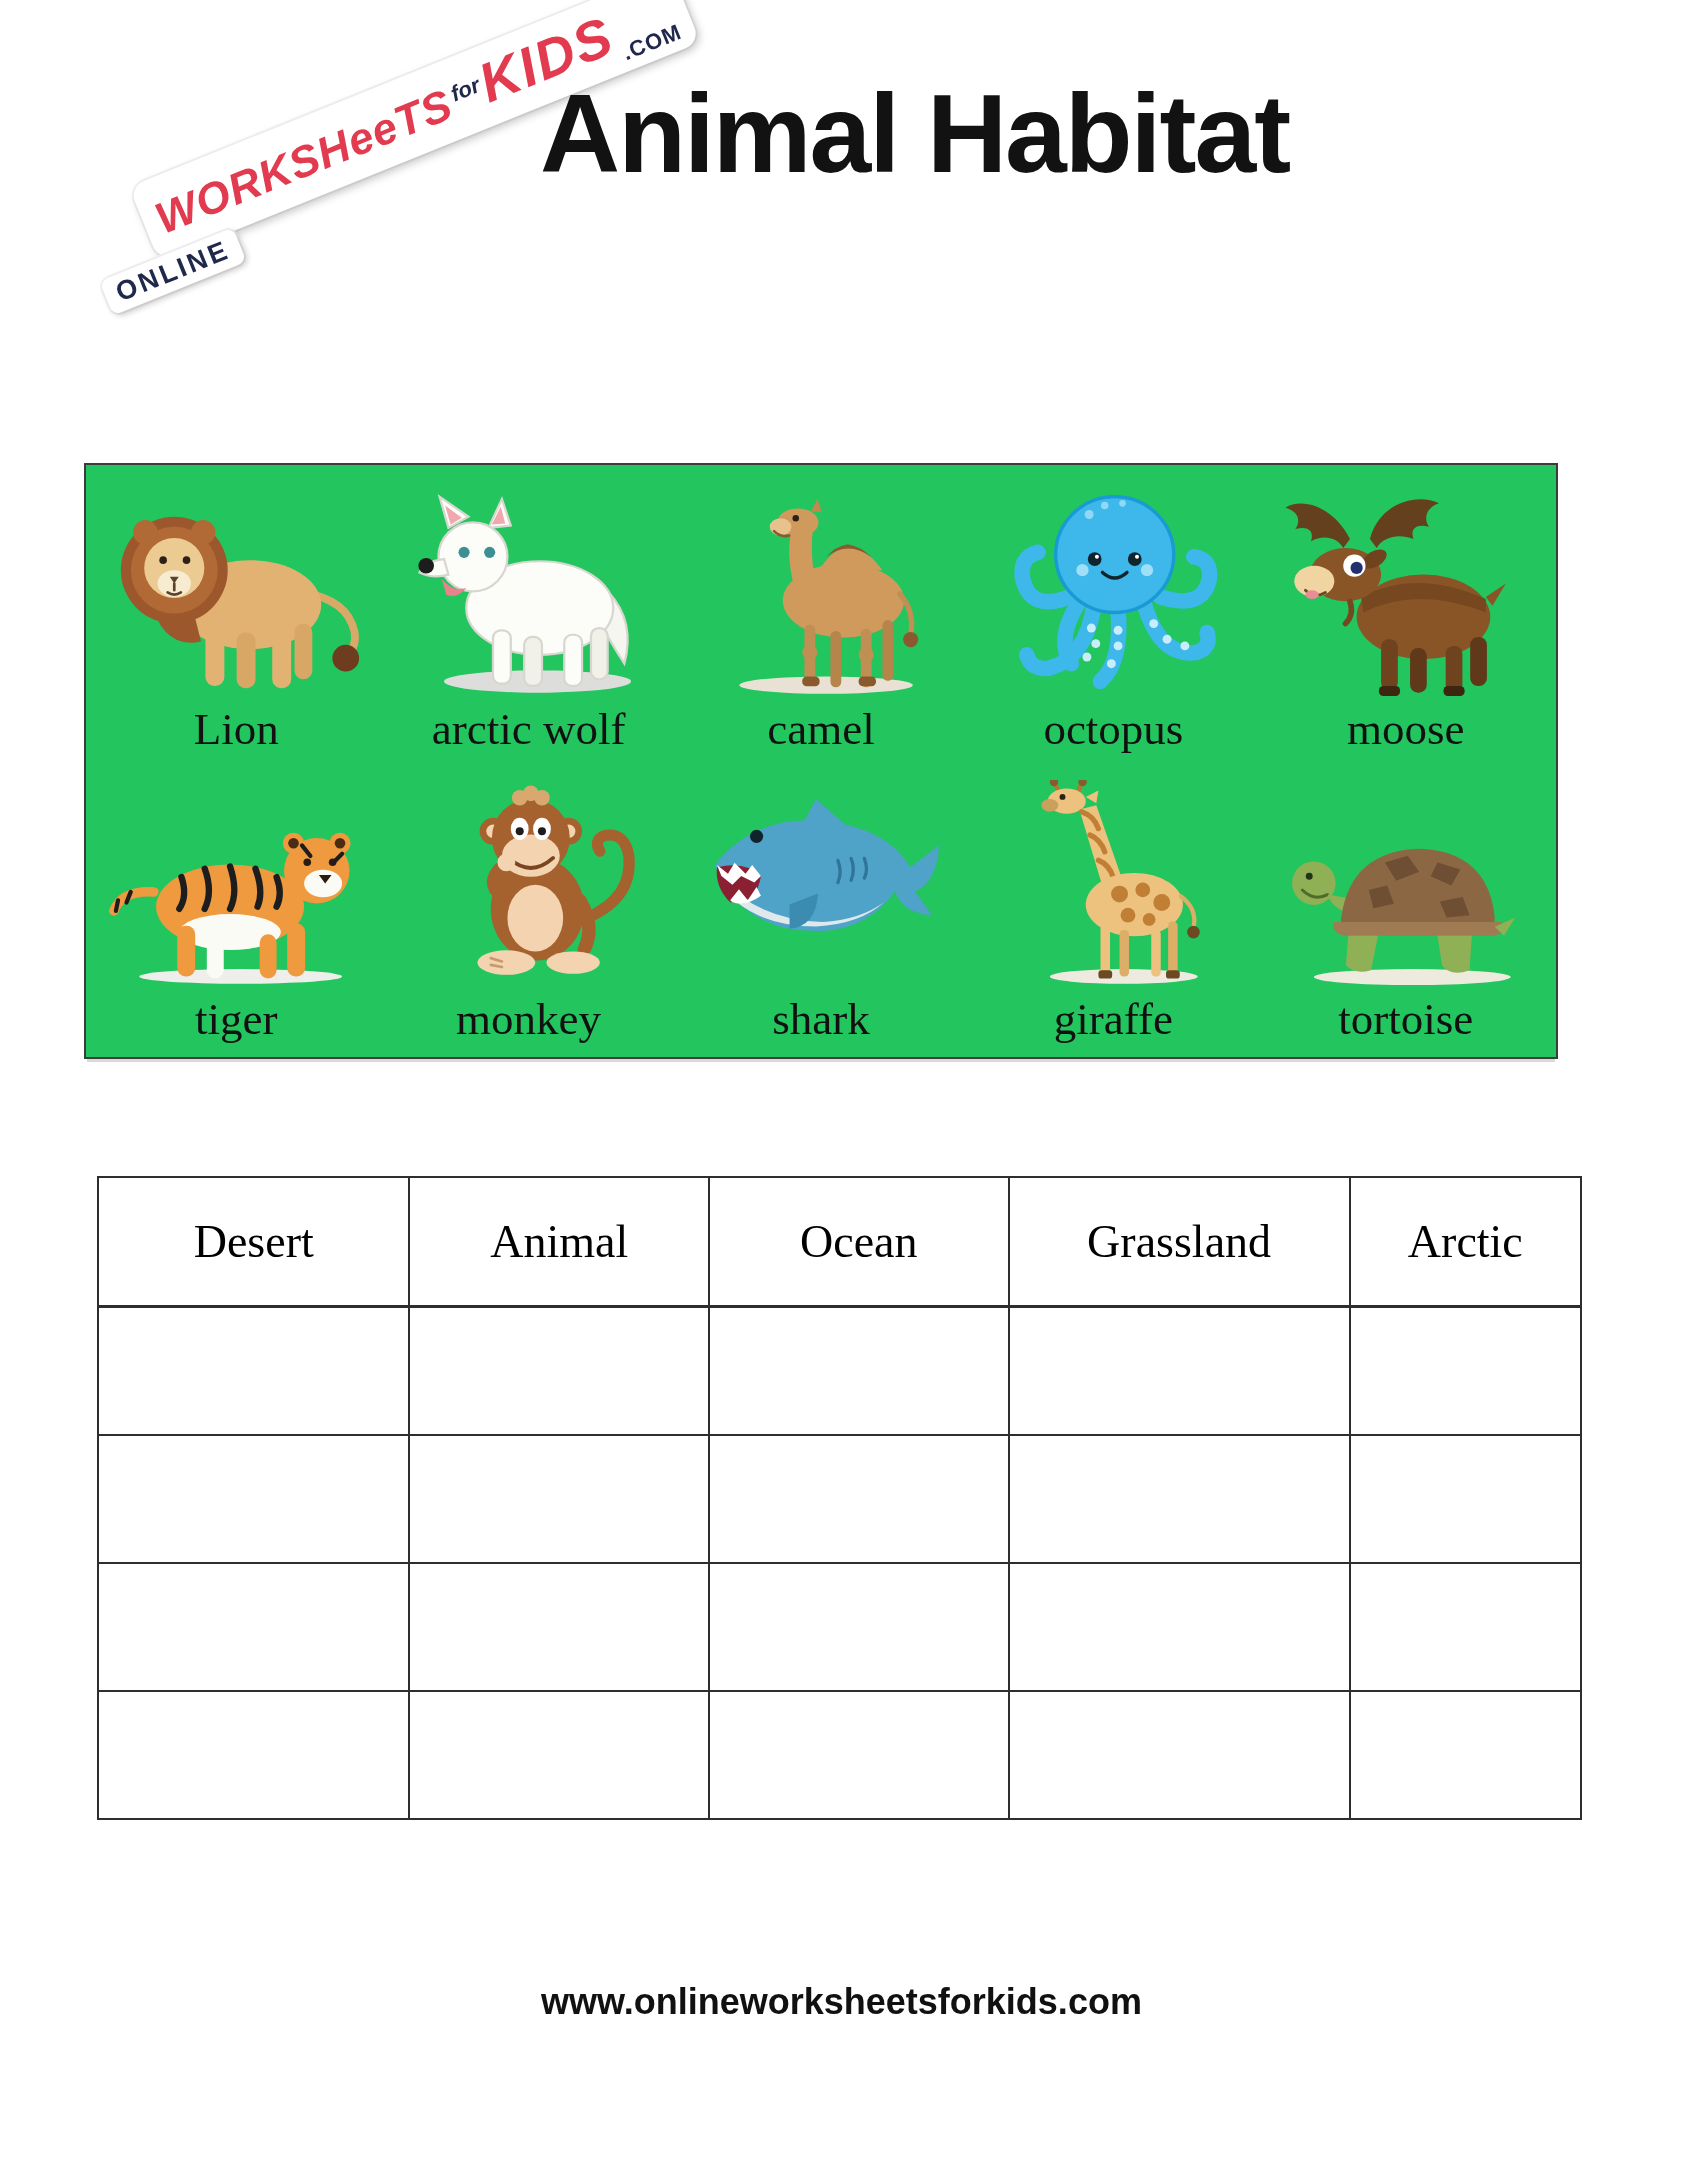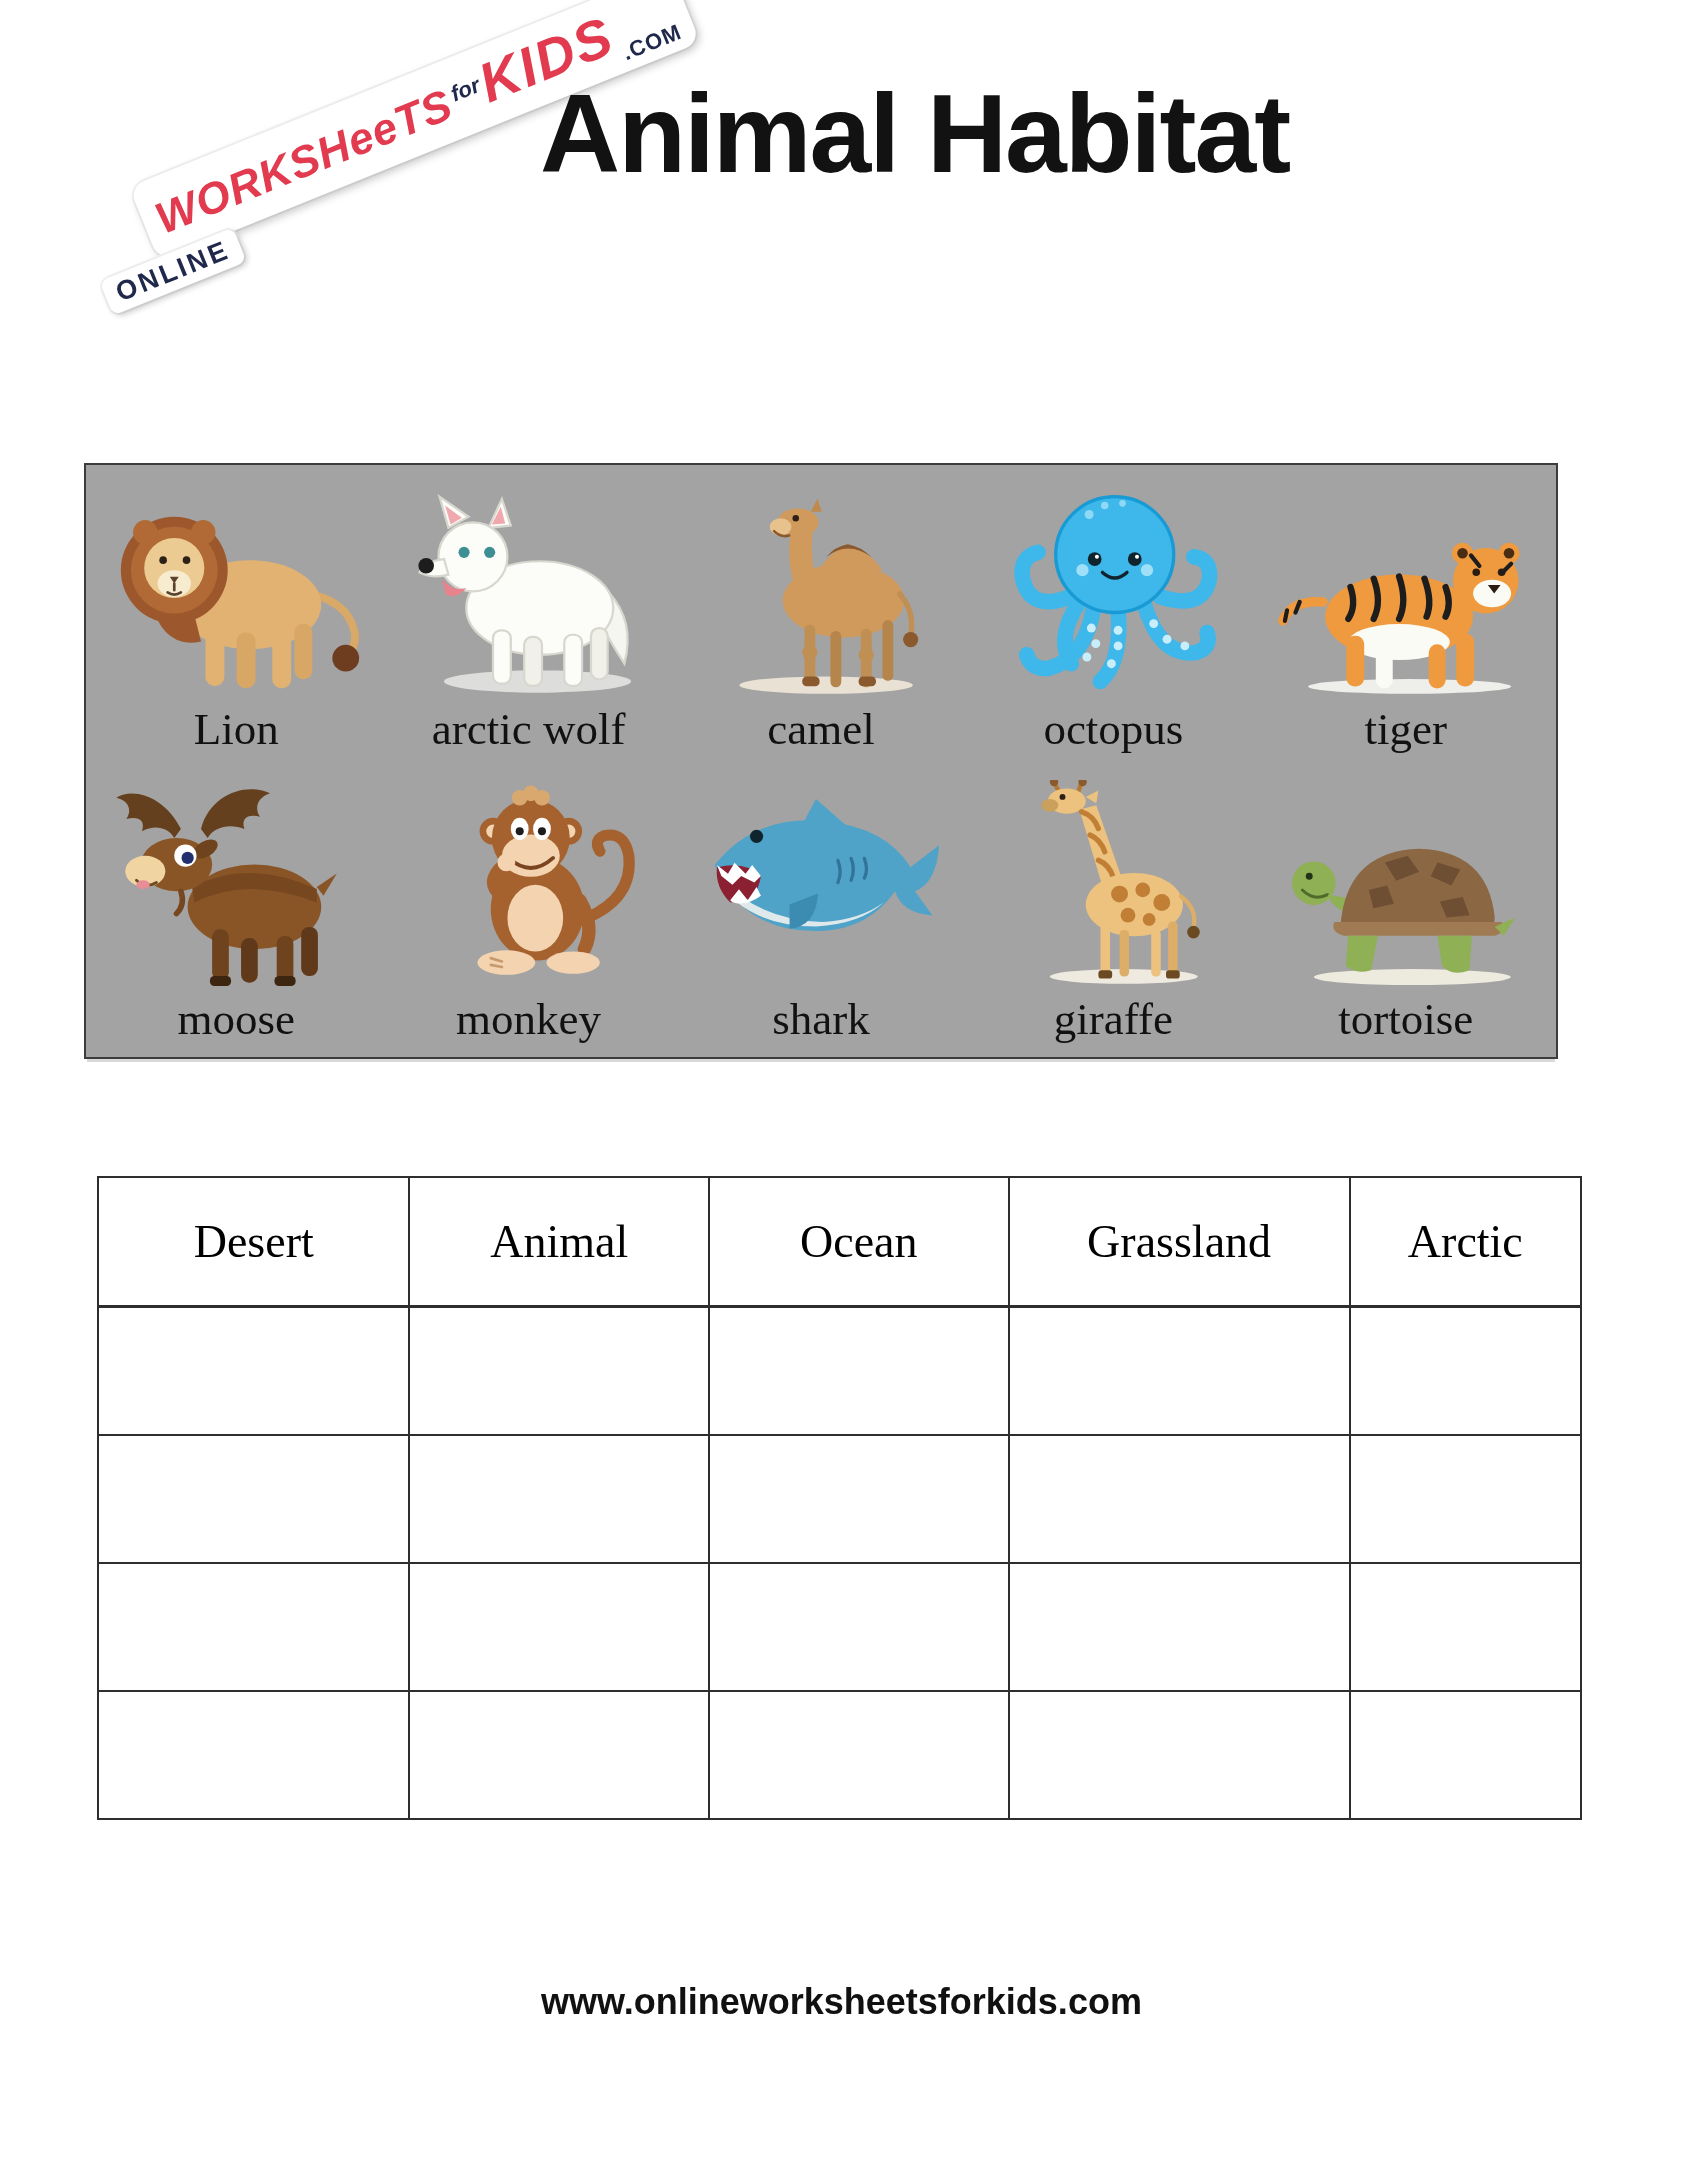--- a/index.html
+++ b/index.html
@@ -22,21 +22,21 @@
                letter-spacing:3px;box-shadow:2px 3px 6px rgba(0,0,0,0.22),0 0 0 2px #f3f3f3;}
 
   
   .title{position:absolute;left:540px;top:79px;font-size:111px;line-height:1;font-weight:800;
          color:#121212;letter-spacing:-2px;}
   .question{position:absolute;left:99px;top:289px;font-family:"Liberation Serif",serif;
             font-size:51px;color:#000;}
 
   
   .animal-box{position:absolute;left:84px;top:463px;width:1474px;height:596px;
-              border:2px solid #3c3c3c;box-sizing:border-box;background:#a3a3a3;
+              border:2px solid #3c3c3c;box-sizing:border-box;background:#22c55e;
               box-shadow:0 6px 0 -3px #d9d9d9;
               display:grid;grid-template-columns:repeat(5,1fr);grid-template-rows:1fr 1fr;
               padding:6px 4px;}
   .animal-cell{display:flex;flex-direction:column;align-items:center;justify-content:flex-end;overflow:hidden;}
   .animal-art{height:206px;width:100%;display:flex;align-items:flex-end;justify-content:center;}
   .animal-art svg{max-width:94%;max-height:100%;}
   .animal-label{font-family:"Liberation Serif",serif;font-size:45px;color:#111;height:65px;
                 display:flex;align-items:center;}
 
   
@@ -183,20 +183,47 @@
               <circle cx="168" cy="134" r="4"></circle>
               <circle cx="184" cy="140" r="4"></circle>
           </g>
         </svg>
       </div>
       <span class="animal-label">octopus</span>
     </div>
 
     <div class="animal-cell">
       <div class="animal-art">
+        <svg viewBox="0 0 240 185">
+          <path d="M70 44 C56 16 28 6 12 16 C24 19 26 28 21 35 C33 32 38 37 35 46 C46 40 58 42 64 52 Z" fill="#64401e"></path>
+          <path d="M88 44 C96 12 130 2 150 12 C138 16 136 26 141 33 C129 30 124 35 127 44 C114 39 100 42 94 52 Z" fill="#64401e"></path>
+          <ellipse cx="136" cy="114" rx="60" ry="38" fill="#8a5526"></ellipse>
+          <path d="M80 96 Q130 70 192 98 L192 110 Q130 86 82 110 Z" fill="#774720"></path>
+          <rect x="98" y="134" width="15" height="46" rx="7" fill="#6e431d"></rect>
+          <rect x="124" y="142" width="15" height="40" rx="7" fill="#60391a"></rect>
+          <rect x="156" y="140" width="15" height="42" rx="7" fill="#6e431d"></rect>
+          <rect x="178" y="132" width="15" height="44" rx="7" fill="#60391a"></rect>
+          <rect x="96" y="176" width="19" height="9" rx="4" fill="#3c2610"></rect>
+          <rect x="154" y="176" width="19" height="9" rx="4" fill="#3c2610"></rect>
+          <path d="M192 96 L210 84 L198 104 Z" fill="#8a5526"></path>
+          <ellipse cx="66" cy="76" rx="32" ry="24" fill="#8a5526"></ellipse>
+          <ellipse cx="92" cy="62" rx="12" ry="7" fill="#6e431d" transform="rotate(-30 92 62)"></ellipse>
+          <ellipse cx="38" cy="82" rx="18" ry="14" fill="#f0d5a2"></ellipse>
+          <path d="M30 90 Q38 98 48 92" stroke="#6b4a22" stroke-width="2.5" fill="none" stroke-linecap="round"></path>
+          <ellipse cx="36" cy="94" rx="6" ry="4" fill="#e88c96"></ellipse>
+          <circle cx="74" cy="68" r="10" fill="#ffffff"></circle>
+          <circle cx="76" cy="70" r="5.5" fill="#23306e"></circle>
+          <path d="M70 100 Q74 112 66 120" stroke="#774720" stroke-width="5" fill="none" stroke-linecap="round"></path>
+        </svg>
+      </div>
+      <span class="animal-label">moose</span>
+    </div>
+
+    <div class="animal-cell">
+      <div class="animal-art">
         <svg viewBox="0 0 260 175">
           <ellipse cx="134" cy="166" rx="96" ry="7" fill="#eeeeea"></ellipse>
           <path d="M52 86 Q22 84 14 104" stroke="#ef9a3e" stroke-width="9" fill="none" stroke-linecap="round"></path>
           <path d="M30 86 L26 96 M18 94 L16 104" stroke="#1d1d1d" stroke-width="4" stroke-linecap="round"></path>
           <ellipse cx="124" cy="100" rx="70" ry="40" fill="#ef9a3e"></ellipse>
           <ellipse cx="124" cy="124" rx="48" ry="17" fill="#fbfbf5"></ellipse>
           <rect x="74" y="118" width="17" height="48" rx="8" fill="#ef9a3e"></rect>
           <rect x="102" y="126" width="16" height="42" rx="8" fill="#fbfbf5"></rect>
           <rect x="152" y="126" width="16" height="42" rx="8" fill="#ef9a3e"></rect>
           <rect x="178" y="116" width="17" height="50" rx="8" fill="#ef9a3e"></rect>
@@ -218,47 +245,20 @@
           <circle cx="221" cy="58" r="3.6" fill="#2c1c10"></circle>
           <path d="M192 42 l8 10 M230 50 l-8 8" stroke="#1d1d1d" stroke-width="4" stroke-linecap="round"></path>
         </svg>
       </div>
       <span class="animal-label">tiger</span>
     </div>
 
     <div class="animal-cell">
       <div class="animal-art">
         <svg viewBox="0 0 240 185">
-          <path d="M70 44 C56 16 28 6 12 16 C24 19 26 28 21 35 C33 32 38 37 35 46 C46 40 58 42 64 52 Z" fill="#64401e"></path>
-          <path d="M88 44 C96 12 130 2 150 12 C138 16 136 26 141 33 C129 30 124 35 127 44 C114 39 100 42 94 52 Z" fill="#64401e"></path>
-          <ellipse cx="136" cy="114" rx="60" ry="38" fill="#8a5526"></ellipse>
-          <path d="M80 96 Q130 70 192 98 L192 110 Q130 86 82 110 Z" fill="#774720"></path>
-          <rect x="98" y="134" width="15" height="46" rx="7" fill="#6e431d"></rect>
-          <rect x="124" y="142" width="15" height="40" rx="7" fill="#60391a"></rect>
-          <rect x="156" y="140" width="15" height="42" rx="7" fill="#6e431d"></rect>
-          <rect x="178" y="132" width="15" height="44" rx="7" fill="#60391a"></rect>
-          <rect x="96" y="176" width="19" height="9" rx="4" fill="#3c2610"></rect>
-          <rect x="154" y="176" width="19" height="9" rx="4" fill="#3c2610"></rect>
-          <path d="M192 96 L210 84 L198 104 Z" fill="#8a5526"></path>
-          <ellipse cx="66" cy="76" rx="32" ry="24" fill="#8a5526"></ellipse>
-          <ellipse cx="92" cy="62" rx="12" ry="7" fill="#6e431d" transform="rotate(-30 92 62)"></ellipse>
-          <ellipse cx="38" cy="82" rx="18" ry="14" fill="#f0d5a2"></ellipse>
-          <path d="M30 90 Q38 98 48 92" stroke="#6b4a22" stroke-width="2.5" fill="none" stroke-linecap="round"></path>
-          <ellipse cx="36" cy="94" rx="6" ry="4" fill="#e88c96"></ellipse>
-          <circle cx="74" cy="68" r="10" fill="#ffffff"></circle>
-          <circle cx="76" cy="70" r="5.5" fill="#23306e"></circle>
-          <path d="M70 100 Q74 112 66 120" stroke="#774720" stroke-width="5" fill="none" stroke-linecap="round"></path>
-        </svg>
-      </div>
-      <span class="animal-label">moose</span>
-    </div>
-
-    <div class="animal-cell">
-      <div class="animal-art">
-        <svg viewBox="0 0 240 185">
           <path d="M172 124 Q214 106 210 68 Q206 46 188 50 Q178 54 184 64" stroke="#a5622f" stroke-width="10" fill="none" stroke-linecap="round"></path>
           <ellipse cx="128" cy="116" rx="42" ry="46" fill="#a5622f"></ellipse>
           <ellipse cx="126" cy="124" rx="25" ry="30" fill="#f4d3b0"></ellipse>
           <circle cx="88" cy="46" r="12" fill="#a5622f"></circle>
           <circle cx="88" cy="46" r="6" fill="#f4d3b0"></circle>
           <circle cx="156" cy="46" r="12" fill="#a5622f"></circle>
           <circle cx="156" cy="46" r="6" fill="#f4d3b0"></circle>
           <circle cx="122" cy="52" r="35" fill="#a5622f"></circle>
           <circle cx="112" cy="16" r="7" fill="#d9a86f"></circle>
           <circle cx="122" cy="12" r="7" fill="#d9a86f"></circle>

